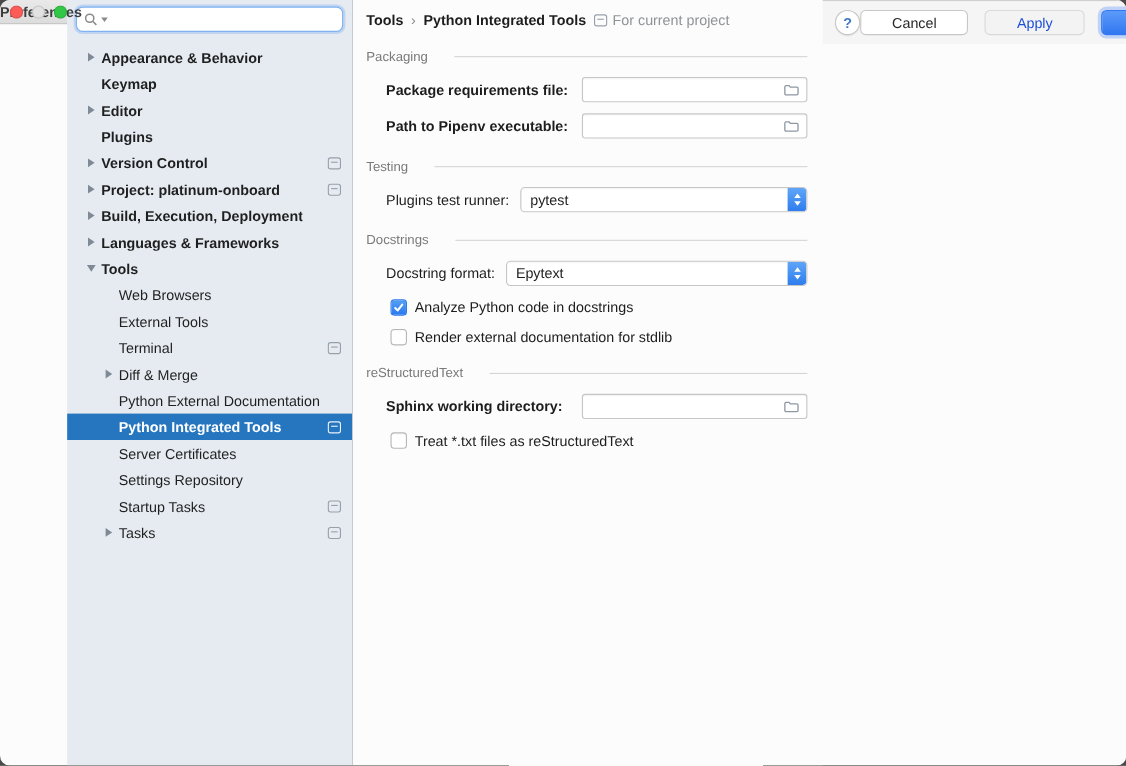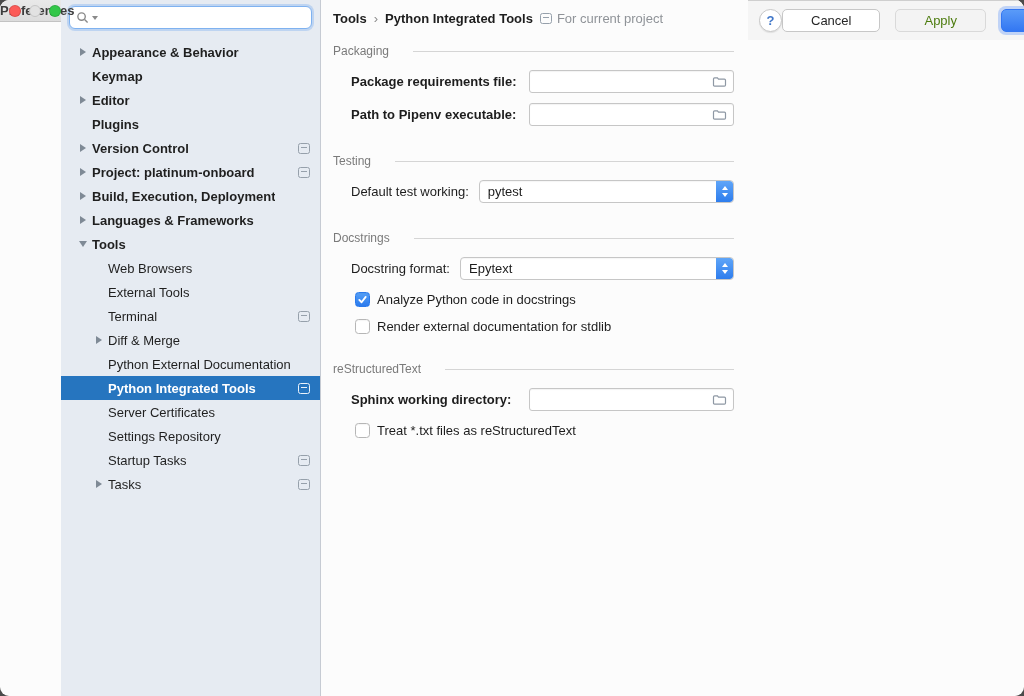--- a/index.html
+++ b/index.html
@@ -43,21 +43,21 @@
   .proj-icon.inline { margin-left:0; }
 
   
   .content { flex:1; min-width:0; background:#fcfcfc; padding:0 14px 0 12px; overflow:hidden; font-size:13px; color:#1d1d1d; }
   .breadcrumb { display:flex; align-items:center; gap:7px; padding:11px 0 10px; }
   .crumb { font-weight:bold; }
   .crumb-sep { color:#8c8c8c; }
   .bc-note { display:flex; align-items:center; gap:5px; color:#8f9398; }
 
   .section-head { display:flex; align-items:center; gap:24px; margin-top:6px; height:18px; }
-  .section-head.gap { margin-top:26px; }
+  .section-head.gap { margin-top:16px; }
   .section-title { color:#7a7a7a; font-size:12px; flex:none; }
   .section-rule { flex:1; height:1px; background:#d5d5d5; }
 
   .form-row { display:flex; align-items:center; gap:10px; margin:10px 0 0 18px; }
   .flabel { flex:none; }
   .flabel.wide { width:168px;font-weight:bold; }
 
   .text-field { flex:1; height:23px; background:#fff; border:1px solid #c6c6c6; border-radius:3px; display:flex; align-items:center; padding:0 6px; box-shadow:inset 0 1px 1px rgba(0,0,0,.05); }
   .text-field input { flex:1; min-width:0; border:none; outline:none; background:transparent; font-size:13px; font-family:inherit; }
   .folder { flex:none; display:flex; align-items:center; }
@@ -72,21 +72,21 @@
   .checkbox { width:15px; height:15px; flex:none; border-radius:3.5px; background:#fff; border:1px solid #b6b6b6; display:flex; align-items:center; justify-content:center; box-shadow:inset 0 1px 1px rgba(0,0,0,.04); }
   .checkbox svg { visibility:hidden; }
   .checkbox.checked { background:linear-gradient(#55a0f7,#2a7aed); border:1px solid #2a7aed; }
   .checkbox.checked svg { visibility:visible; }
 
   
   .footer { height:40px; flex:none; border-top:1px solid #cfcfcf; background:#f5f5f5; display:flex; align-items:center; padding:0 14px 0 11px; }
   .help-btn { width:23px; height:23px; border-radius:50%; background:#fff; border:1px solid #c7c7c7; box-shadow:0 1px 1px rgba(0,0,0,.08); color:#3f76c8; font-weight:bold; font-size:13px; display:flex; align-items:center; justify-content:center; font-family:inherit; }
   .footer-buttons { margin-left:auto; display:flex; gap:15px; align-items:center; }
   .btn { min-width:68px; height:23px; border-radius:5px; border:1px solid #c7c7c7; background:#fff; font-size:13px; color:#262626; padding:0 28px; font-family:inherit; }
-  .btn.disabled { color:#4d7c0f; background:#f3f3f3; border-color:#d9d9d9; }
+  .btn.disabled { color:#1d4ed8; background:#f3f3f3; border-color:#d9d9d9; }
   .btn.primary { background:linear-gradient(#5a9bf8,#3377f2); border-color:#3377f2; color:#fff; box-shadow:0 0 0 3px rgba(95,150,250,.35); }
 </style>
 </head>
 <body>
 
 <div class="window">
 
   <header class="titlebar">
     <div class="traffic">
       <span class="dot red"></span>
@@ -253,21 +253,21 @@
               </svg>
           </span>
         </div>
       </div>
 
       <div class="section-head gap">
         <span class="section-title">Testing</span>
         <span class="section-rule"></span>
       </div>
       <div class="form-row">
-        <label class="flabel">Default test working:</label>
+        <label class="flabel">Plugins test runner:</label>
         <div class="combo">
           <span class="combo-value">pytest</span>
           <span class="stepper">
               <i class="tri-up"></i>
               <i class="tri-down"></i>
             </span>
         </div>
       </div>
 
       <div class="section-head gap">

